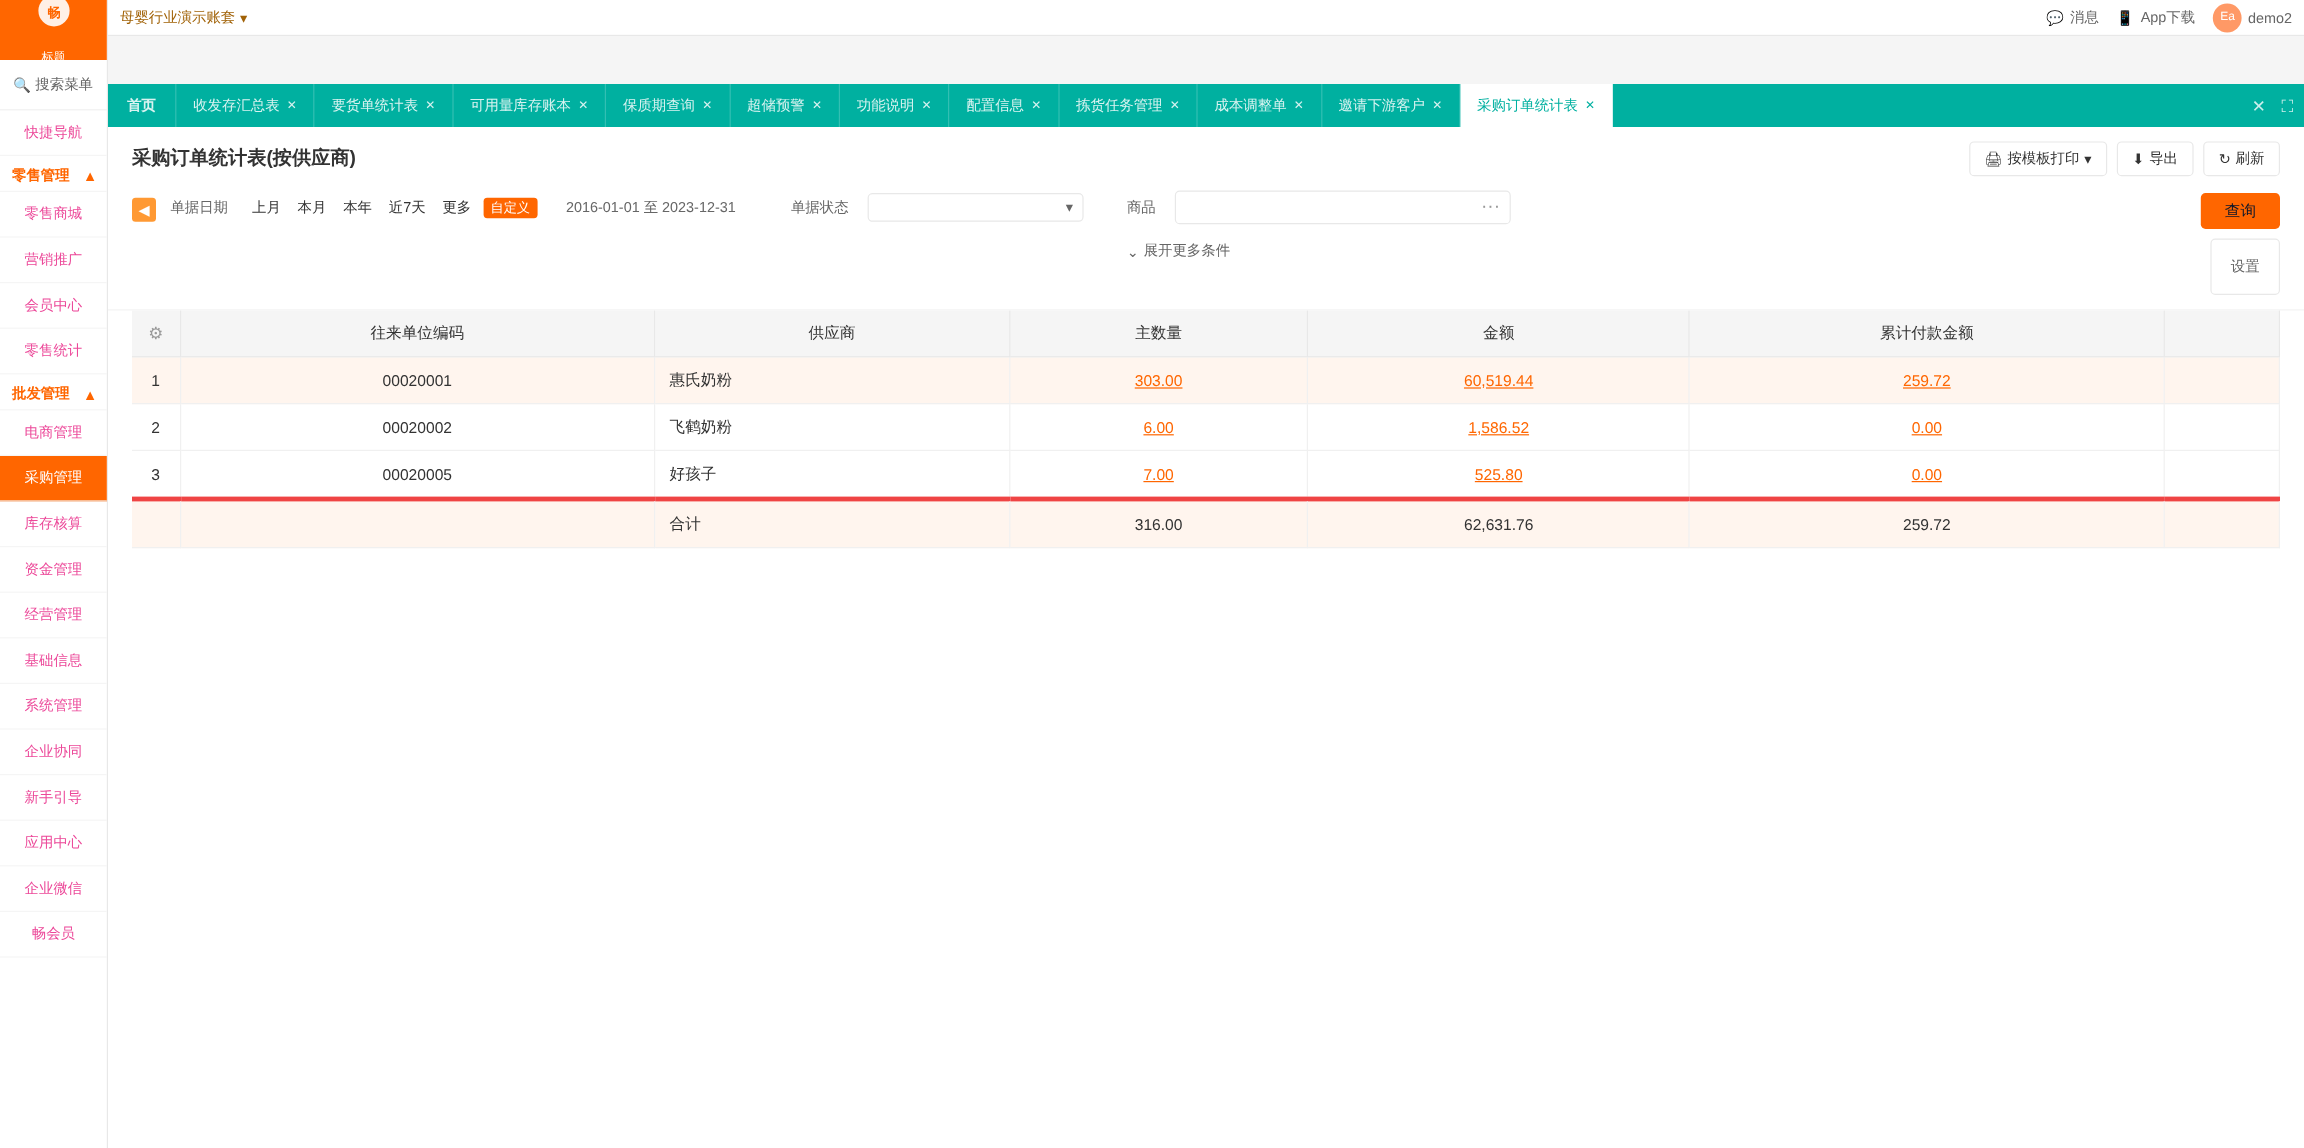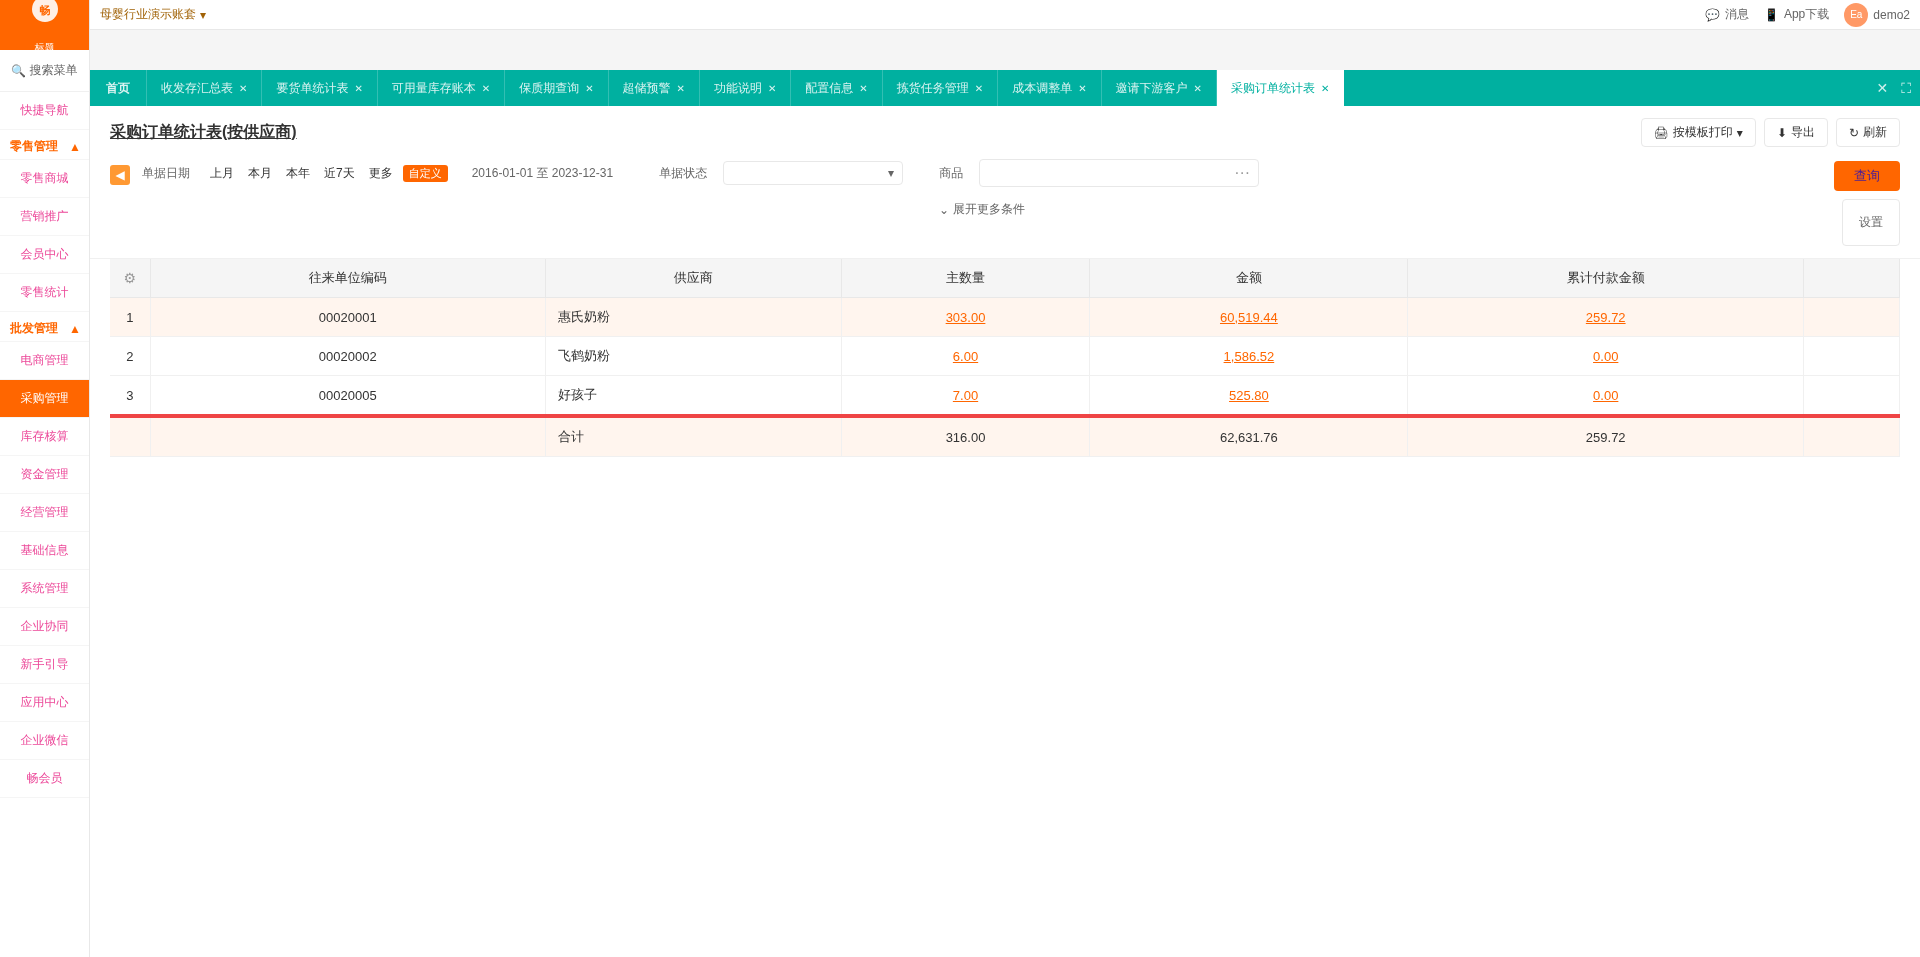--- a/index.html
+++ b/index.html
@@ -36,38 +36,38 @@
     .tab-close { font-size: 10px; color: inherit; cursor: pointer; }
     .tabbar-actions { margin-left: auto; display: flex; align-items: center; gap: 5px; padding-right: 5px; flex-shrink: 0; }
     .tabbar-action-btn { background: none; border: none; color: rgba(255,255,255,0.8); cursor: pointer; font-size: 14px; padding: 4px; }
 
     
     .page-content { flex: 1; background: #f5f5f5; overflow-y: auto; padding: 0; }
     .page-inner { background: #fff; margin: 0; min-height: calc(957px - 30px - 36px); }
 
     
     .page-header { padding: 12px 20px 0; display: flex; align-items: center; justify-content: space-between; background: #fff; }
-    .page-title { font-size: 16px; font-weight: bold; color: #333; text-decoration: underline; }
+    .page-title { font-size: 16px; font-weight: bold; color: #333; }
     .page-header-actions { display: flex; align-items: center; gap: 8px; }
     .btn-print { display: flex; align-items: center; gap: 4px; padding: 5px 12px; border: 1px solid #e8e8e8; border-radius: 4px; background: #fff; font-size: 12px; color: #333; cursor: pointer; }
     .btn-export { display: flex; align-items: center; gap: 4px; padding: 5px 12px; border: 1px solid #e8e8e8; border-radius: 4px; background: #fff; font-size: 12px; color: #333; cursor: pointer; }
     .btn-refresh { display: flex; align-items: center; gap: 4px; padding: 5px 12px; border: 1px solid #e8e8e8; border-radius: 4px; background: #fff; font-size: 12px; color: #333; cursor: pointer; }
 
     
     .filter-area { padding: 12px 20px; background: #fff; border-bottom: 1px solid #f0f0f0; }
     .filter-row { display: flex; align-items: center; gap: 16px; margin-bottom: 8px; }
     .filter-label { font-size: 12px; color: #666; white-space: nowrap; }
     .date-shortcuts { display: flex; gap: 6px; align-items: center; }
     .date-shortcut { font-size: 12px; color: #333; cursor: pointer; padding: 2px 4px; }
     .date-custom-badge { background: #ff6600; color: #fff; font-size: 11px; padding: 1px 6px; border-radius: 3px; cursor: pointer; }
     .date-range { font-size: 12px; color: #666; margin-left: 8px; }
     .filter-select { display: flex; align-items: center; gap: 4px; border: 1px solid #e8e8e8; border-radius: 4px; padding: 4px 8px; min-width: 180px; background: #fff; font-size: 12px; color: #666; cursor: pointer; }
     .filter-input { display: flex; align-items: center; gap: 4px; border: 1px solid #e8e8e8; border-radius: 4px; padding: 4px 8px; min-width: 280px; background: #fff; font-size: 12px; color: #666; }
     .filter-dots { color: #999; font-size: 16px; cursor: pointer; }
-    .btn-query { padding: 6px 20px; background: #ff6600; color: #4c1d95; border: none; border-radius: 4px; font-size: 13px; cursor: pointer; }
+    .btn-query { padding: 6px 20px; background: #ff6600; color: #0f172a; border: none; border-radius: 4px; font-size: 13px; cursor: pointer; }
     .btn-settings { padding: 14px 16px; background: #fff; color: #666; border: 1px solid #e8e8e8; border-radius: 4px; font-size: 12px; cursor: pointer; margin-top: 4px; }
     .expand-more { display: flex; align-items: center; justify-content: center; gap: 4px; padding: 6px; font-size: 12px; color: #666; cursor: pointer; }
 
     
     .table-area { padding: 0 20px 20px; background: #fff; }
     .data-table { width: 100%; border-collapse: collapse; }
     .data-table th { background: #f5f5f5; padding: 10px 12px; text-align: center; font-size: 13px; color: #333; font-weight: 500; border-bottom: 1px solid #e8e8e8; border-right: 1px solid #e8e8e8; }
     .data-table th:first-child { width: 40px; }
     .data-table td { padding: 10px 12px; text-align: center; font-size: 13px; color: #333; border-bottom: 1px solid #f0f0f0; border-right: 1px solid #f0f0f0; }
     .data-table tr:first-child td { }

